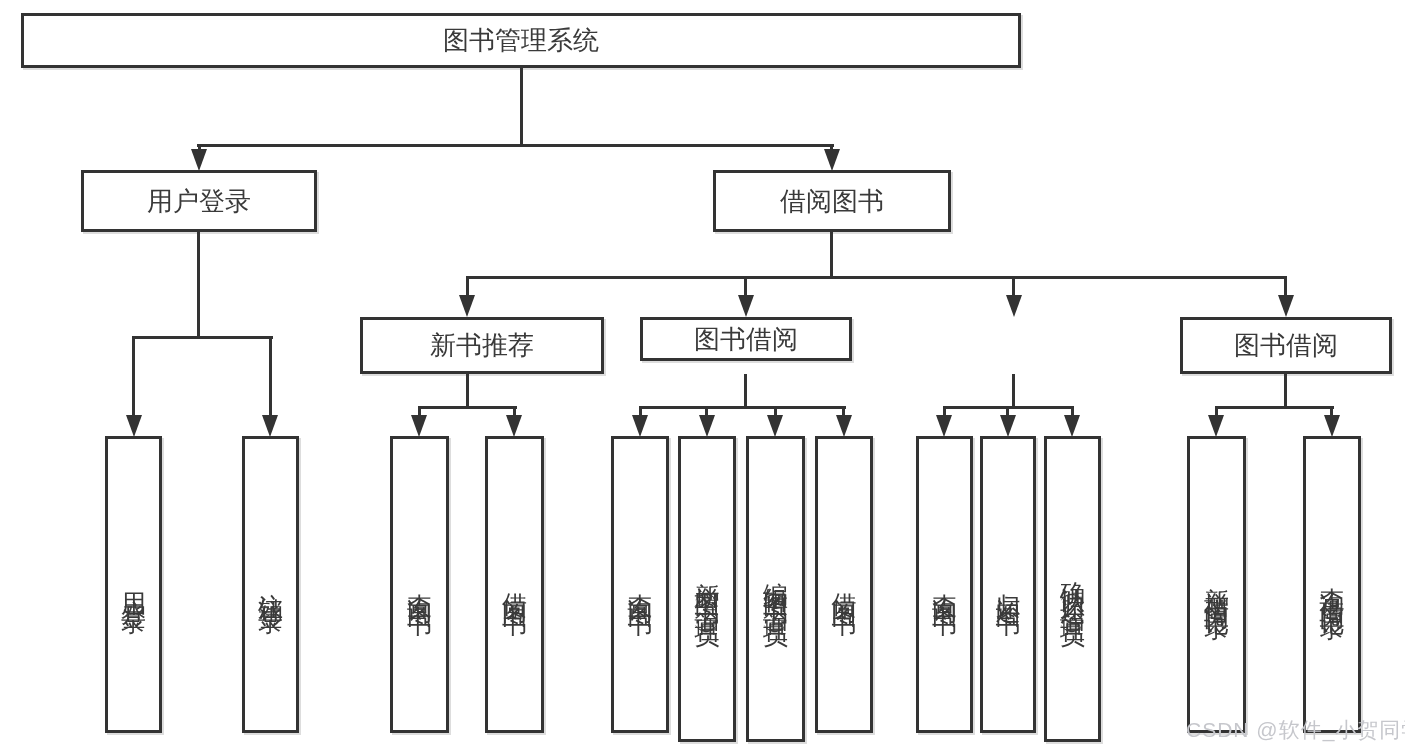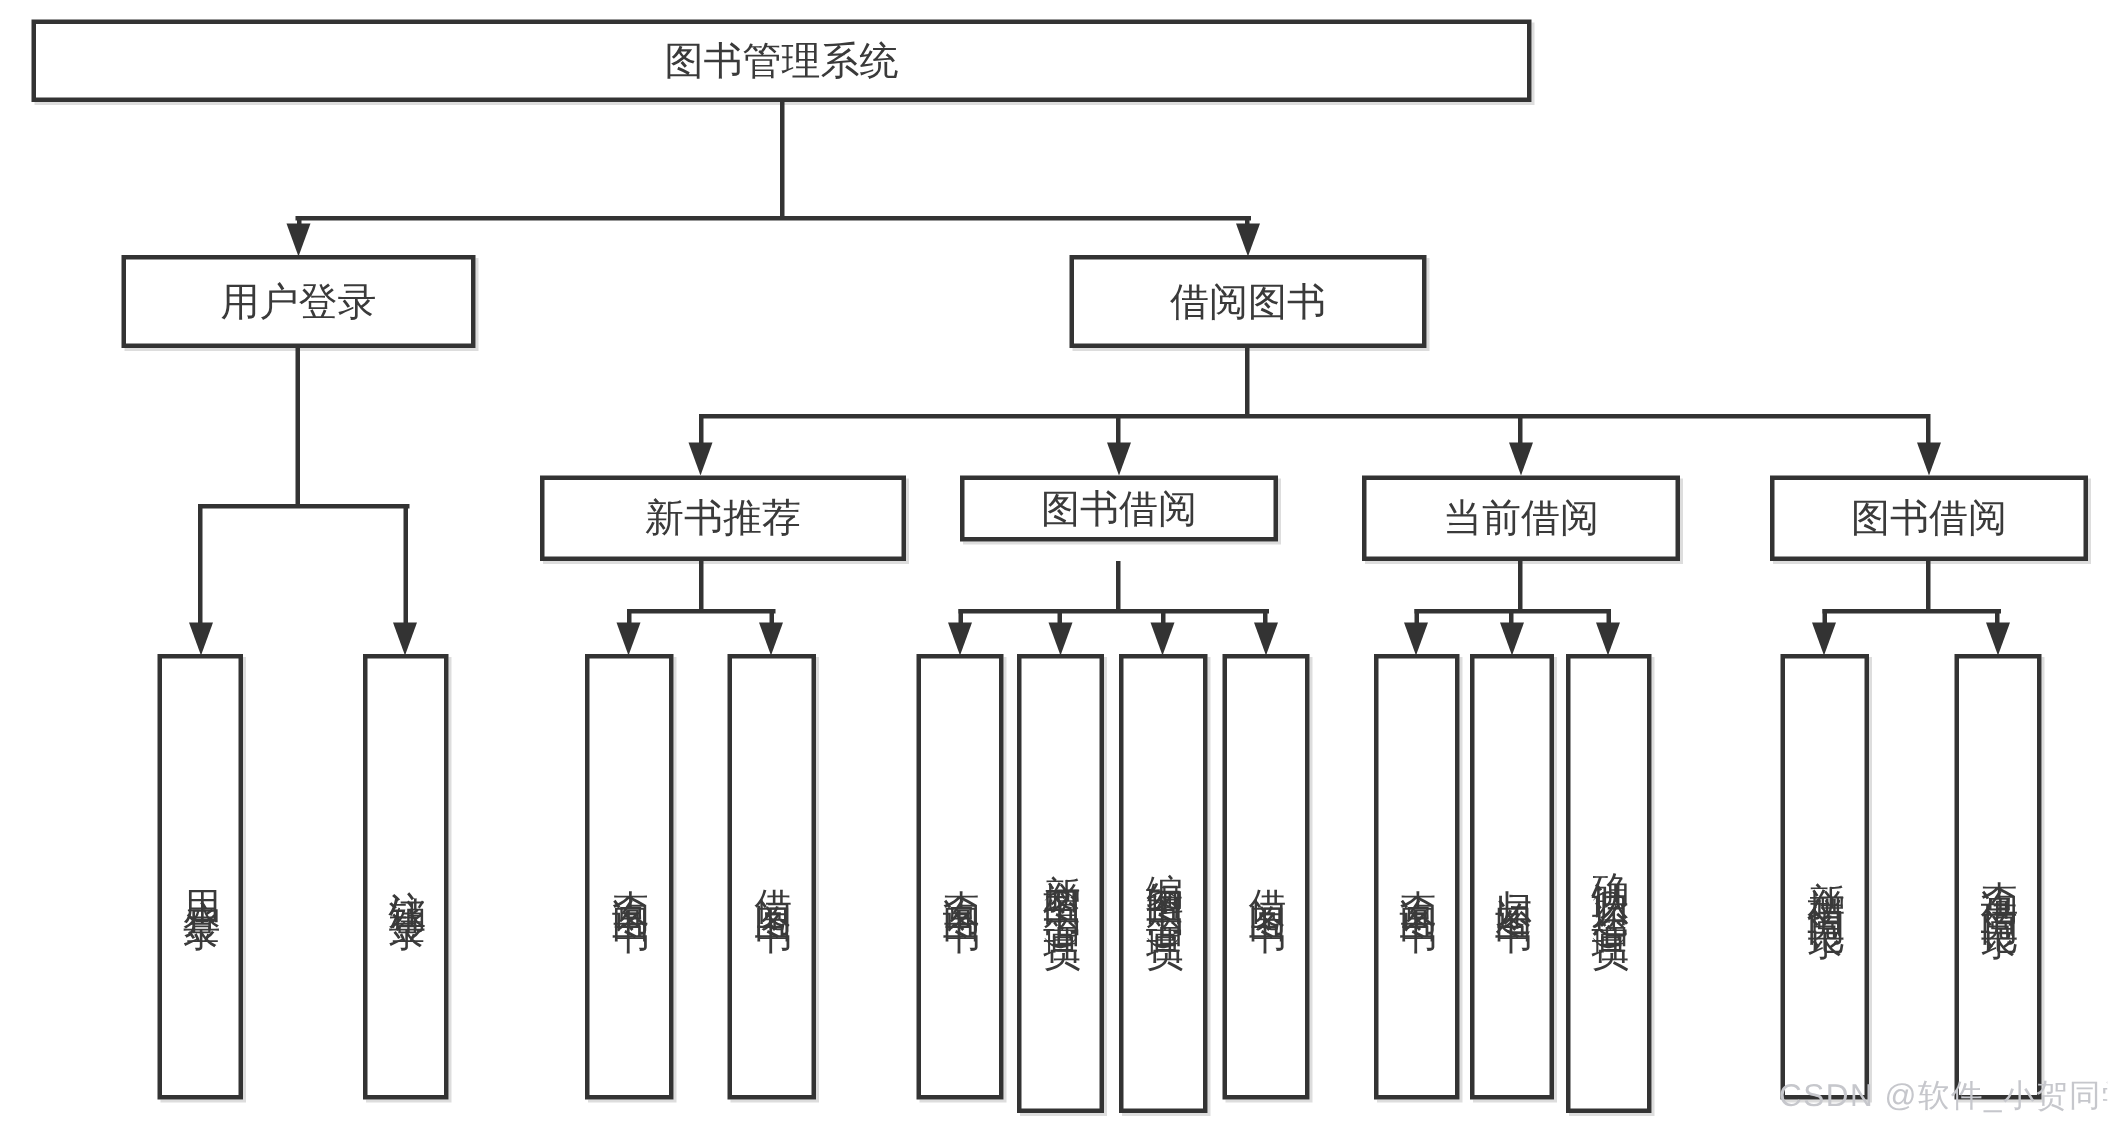--- a/index.html
+++ b/index.html
@@ -79,21 +79,20 @@
   <div class="arrow" style="left:459px;top:295px;"></div>
   <div class="vline" style="left:744px;top:276px;height:22px;"></div>
   <div class="arrow" style="left:738px;top:295px;"></div>
   <div class="vline" style="left:1012px;top:276px;height:22px;"></div>
   <div class="arrow" style="left:1006px;top:295px;"></div>
   <div class="vline" style="left:1284px;top:276px;height:22px;"></div>
   <div class="arrow" style="left:1278px;top:295px;"></div>
 
   <div class="box" style="left:360px;top:317px;width:244px;height:57px;">新书推荐</div>
   <div class="box" style="left:640px;top:317px;width:212px;height:44px;">图书借阅</div>
-  <div class="box" style="left:908px;top:317px;width:212px;height:57px;">当前借阅</div>
   <div class="box" style="left:1180px;top:317px;width:212px;height:57px;">图书借阅</div>
 
   <div class="vline" style="left:466px;top:374px;height:34px;"></div>
   <div class="hline" style="left:418px;top:406px;width:99px;"></div>
   <div class="vline" style="left:418px;top:406px;height:10px;"></div>
   <div class="arrow" style="left:411px;top:415px;"></div>
   <div class="vline" style="left:513px;top:406px;height:10px;"></div>
   <div class="arrow" style="left:506px;top:415px;"></div>
 
   <div class="vline" style="left:744px;top:374px;height:34px;"></div>

